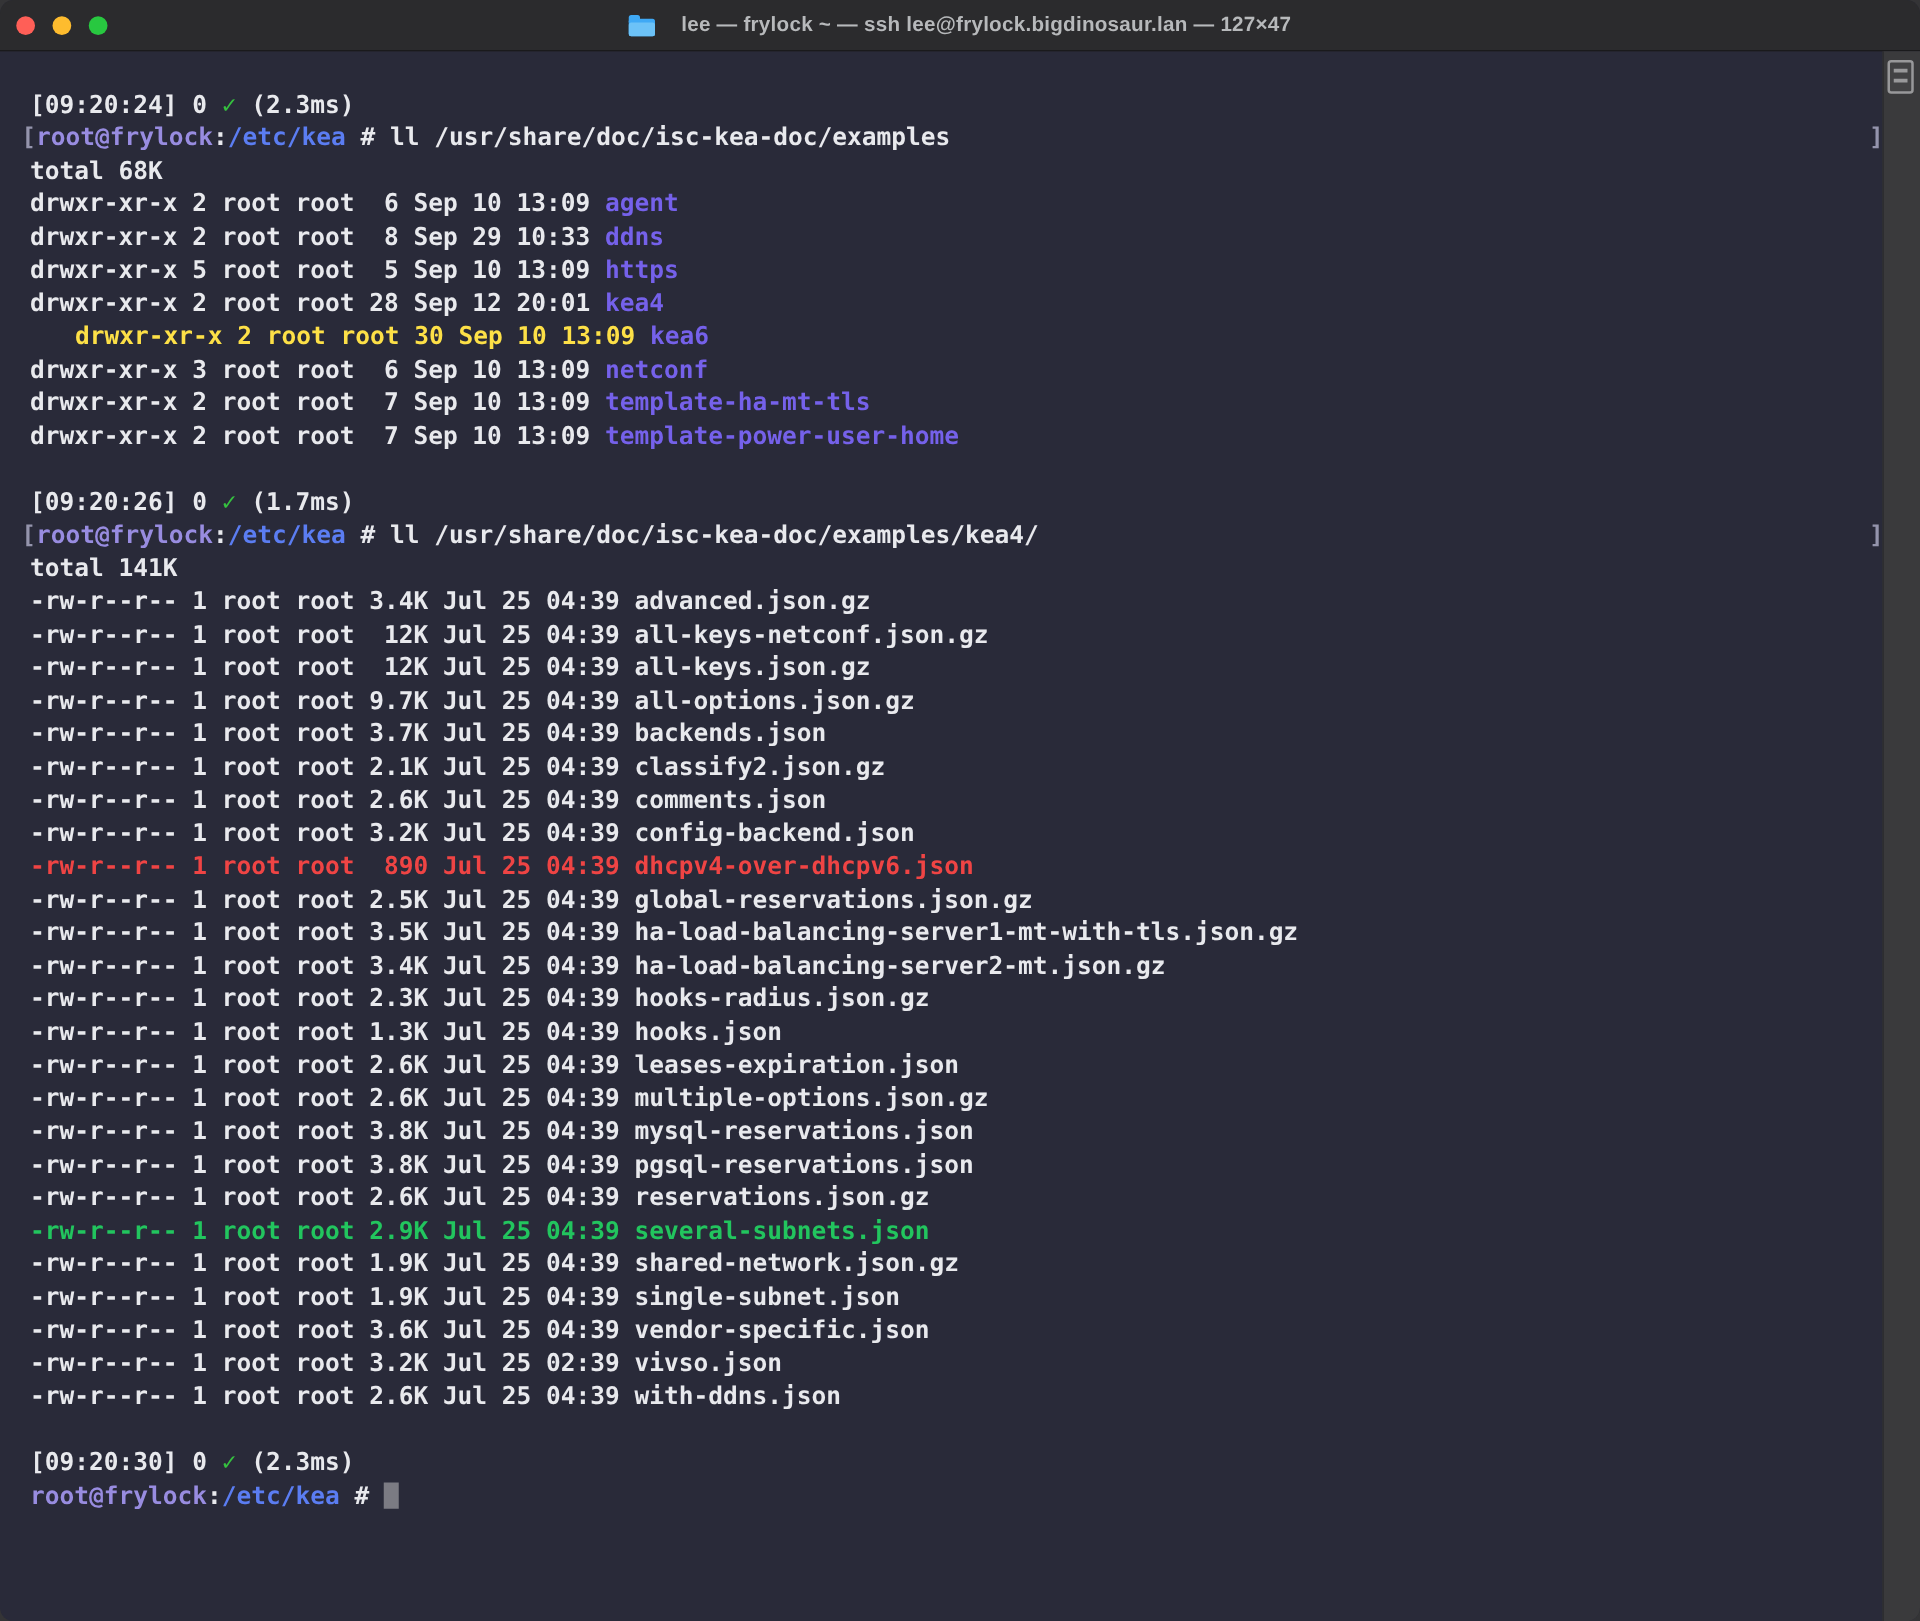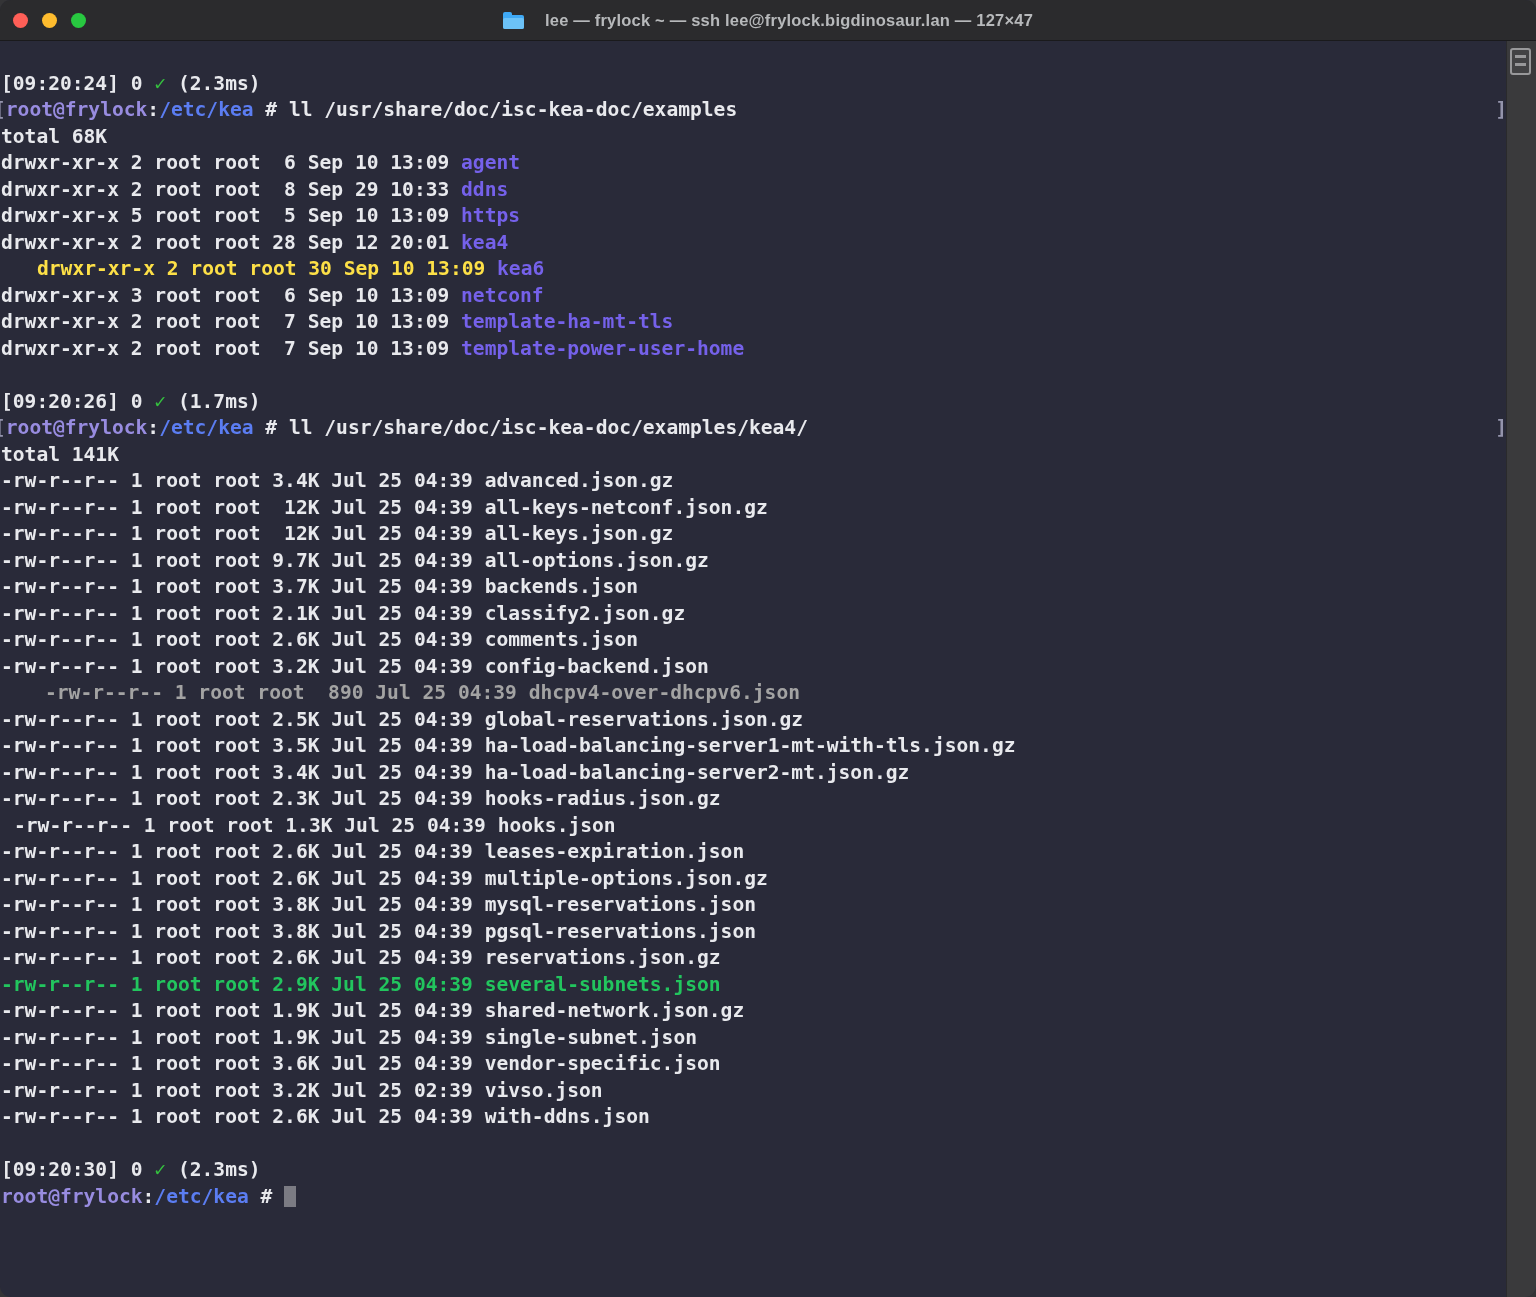--- a/index.html
+++ b/index.html
@@ -43,21 +43,21 @@
     position: absolute; left: 0; top: 0; width: 9px; height: 6px;
     background: #3fa9f5; border-radius: 2px 2px 0 0;
   }
   .folder-icon .front {
     position: absolute; left: 0; bottom: 0; width: 21px; height: 11px;
     background: #6cc2f7; border-radius: 2px;
   }
   
   .term {
     position: absolute; top: 41px; left: 0; right: 29px; bottom: 0;
-    padding: 3px 0 0 1px;
+    padding: 3px 0 0 24px;
     font-family: "DejaVu Sans Mono", monospace;
     font-size: 19.6px;
     line-height: 26.5px;
     font-weight: bold;
     color: var(--fg, #e8e9ed);
     overflow: hidden;
   }
   .line { display: flex; height: 26.5px; }
   .line span { white-space: pre; }
   .line .spacer { flex: 1; }
@@ -199,36 +199,36 @@
       <div class="line">
         <span style="color: rgb(232, 233, 237);">-rw-r--r-- 1 root root 2.1K Jul 25 04:39 classify2.json.gz</span>
       </div>
       <div class="line">
         <span style="color: rgb(232, 233, 237);">-rw-r--r-- 1 root root 2.6K Jul 25 04:39 comments.json</span>
       </div>
       <div class="line">
         <span style="color: rgb(232, 233, 237);">-rw-r--r-- 1 root root 3.2K Jul 25 04:39 config-backend.json</span>
       </div>
       <div class="line">
-        <span style="color: #a3a3a3; margin-left: 44px;">-rw-r--r-- 1 root root  890 Jul 25 04:39 dhcpv4-over-dhcpv6.json</span>
+        <span style="color: #ef4444;">-rw-r--r-- 1 root root  890 Jul 25 04:39 dhcpv4-over-dhcpv6.json</span>
       </div>
       <div class="line">
         <span style="color: rgb(232, 233, 237);">-rw-r--r-- 1 root root 2.5K Jul 25 04:39 global-reservations.json.gz</span>
       </div>
       <div class="line">
         <span style="color: rgb(232, 233, 237);">-rw-r--r-- 1 root root 3.5K Jul 25 04:39 ha-load-balancing-server1-mt-with-tls.json.gz</span>
       </div>
       <div class="line">
         <span style="color: rgb(232, 233, 237);">-rw-r--r-- 1 root root 3.4K Jul 25 04:39 ha-load-balancing-server2-mt.json.gz</span>
       </div>
       <div class="line">
         <span style="color: rgb(232, 233, 237);">-rw-r--r-- 1 root root 2.3K Jul 25 04:39 hooks-radius.json.gz</span>
       </div>
       <div class="line">
-        <span style="color: rgb(232, 233, 237); margin-left: 13px;">-rw-r--r-- 1 root root 1.3K Jul 25 04:39 hooks.json</span>
+        <span style="color: rgb(232, 233, 237);">-rw-r--r-- 1 root root 1.3K Jul 25 04:39 hooks.json</span>
       </div>
       <div class="line">
         <span style="color: rgb(232, 233, 237);">-rw-r--r-- 1 root root 2.6K Jul 25 04:39 leases-expiration.json</span>
       </div>
       <div class="line">
         <span style="color: rgb(232, 233, 237);">-rw-r--r-- 1 root root 2.6K Jul 25 04:39 multiple-options.json.gz</span>
       </div>
       <div class="line">
         <span style="color: rgb(232, 233, 237);">-rw-r--r-- 1 root root 3.8K Jul 25 04:39 mysql-reservations.json</span>
       </div>

